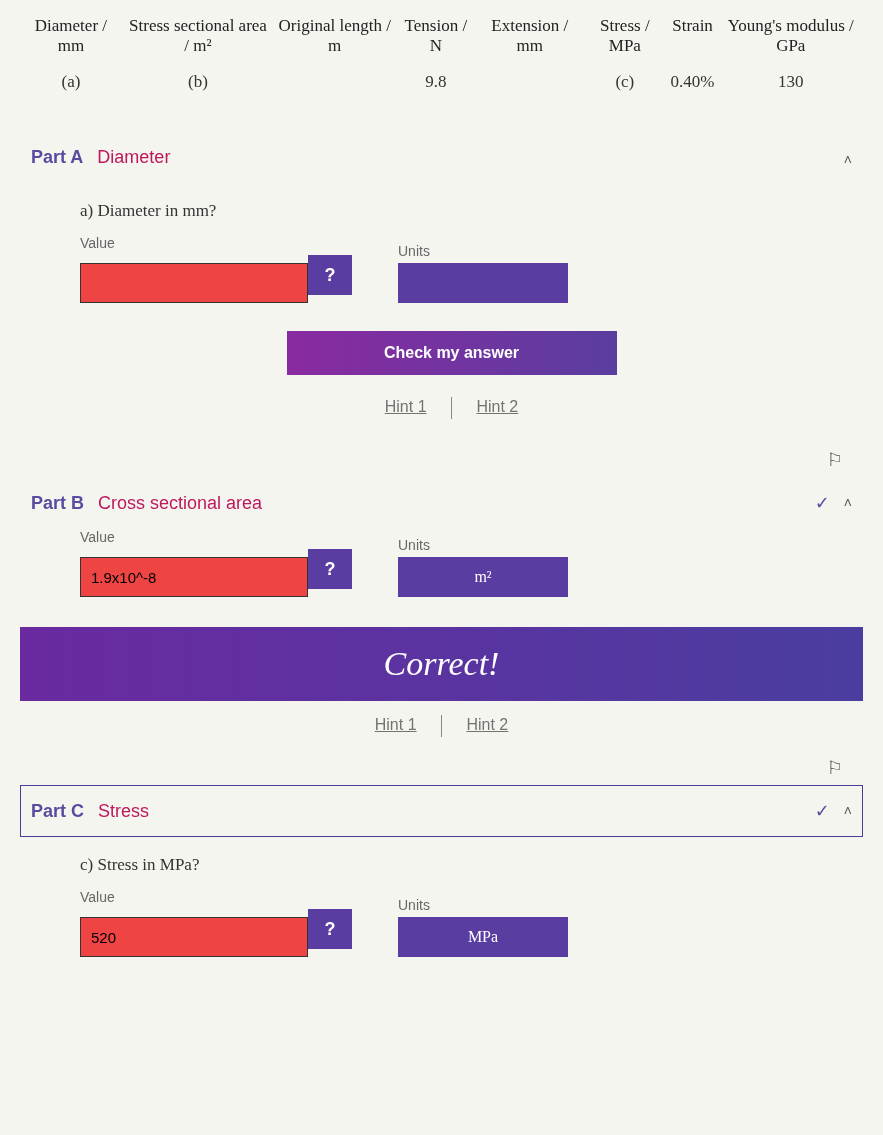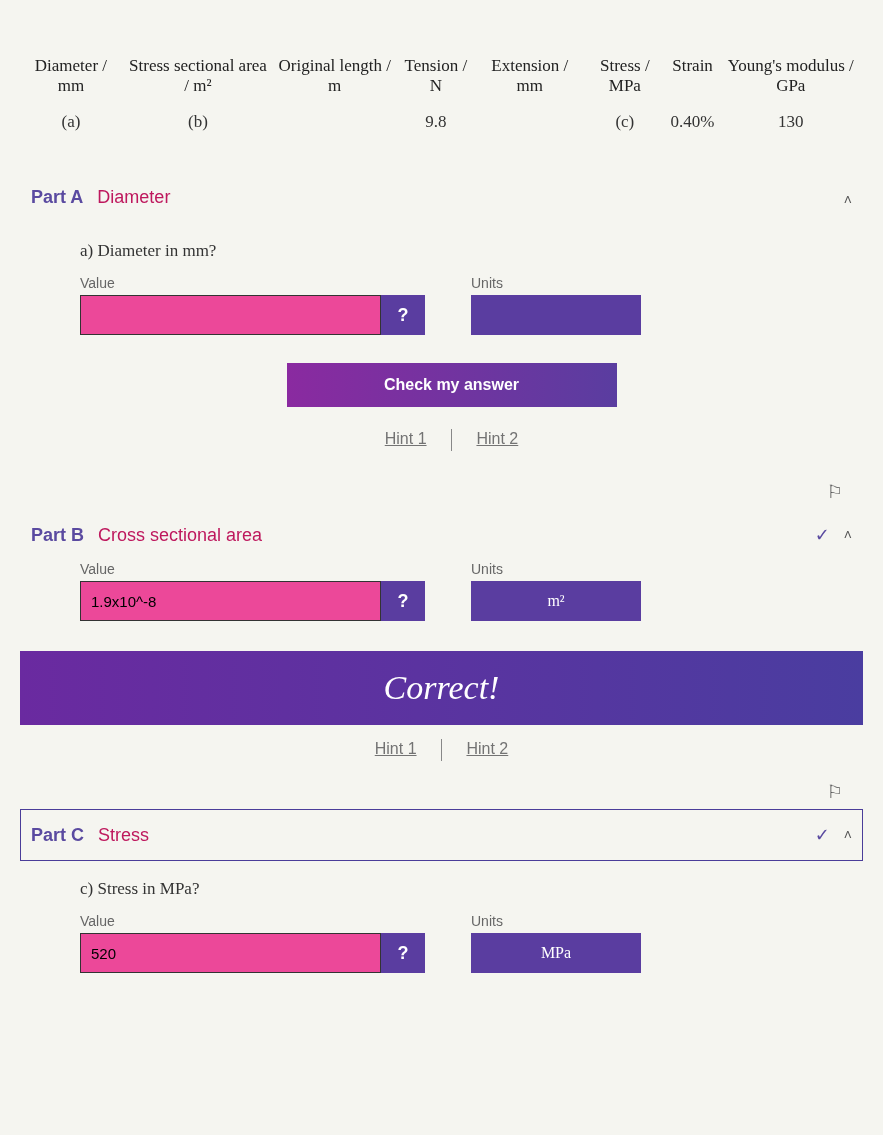--- a/index.html
+++ b/index.html
@@ -4,21 +4,21 @@
 <style>
   * { box-sizing: border-box; margin: 0; padding: 0; }
   body {
     font-family: Arial, Helvetica, sans-serif;
     background: #f5f5f0;
     width: 883px;
     color: #333;
     padding: 10px 20px 40px 20px;
   }
   
-  .data-table { width: 100%; border-collapse: collapse; margin-bottom: 30px; margin-top: 40px; }
+  .data-table { width: 100%; border-collapse: collapse; margin-bottom: 30px; }
   .data-table th {
     font-weight: 400;
     font-size: 17px;
     padding: 6px 4px;
     text-align: center;
     color: #222;
     vertical-align: top;
     font-family: serif;
   }
   .data-table td {
@@ -53,25 +53,26 @@
   .flag-icon { font-size:18px; color:#555; }
   .flag-row { text-align:right; padding: 10px 20px 6px 0; }
   
   .q-body { padding: 0 40px 10px 60px; }
   .q-text { font-size: 17px; font-family: serif; margin: 18px 0 14px 0; }
   .row { display:flex; gap:46px; align-items:flex-end; }
   .field { flex:0 0 auto; }
   .field-label { font-size: 14px; color:#666; margin-bottom:4px; }
   .value-wrap { display:flex; }
   .value-input {
-    width: 301px; height: 40px;
+    width: 228px; height: 40px;
     border: 1px solid #333;
     padding: 0 10px;
     font-size: 15px;
-    background:#ec4899;
+    background:#ef4444;
+    margin-top:8px;
   }
   .help-btn {
     width: 44px; height: 40px;
     background: #5a3da0;
     color:#fff; border:none;
     font-size:18px; font-weight:700;
     cursor:pointer;
   }
   .units-box {
     width: 170px; height:40px;

